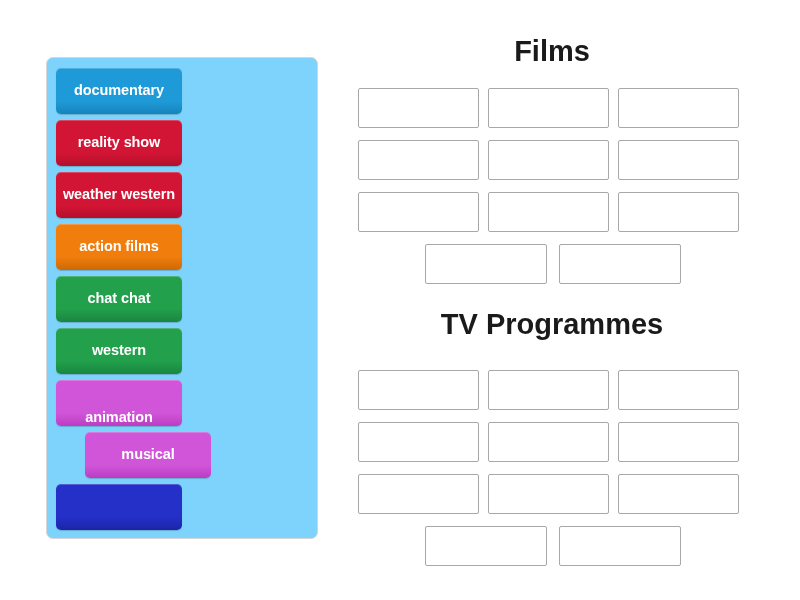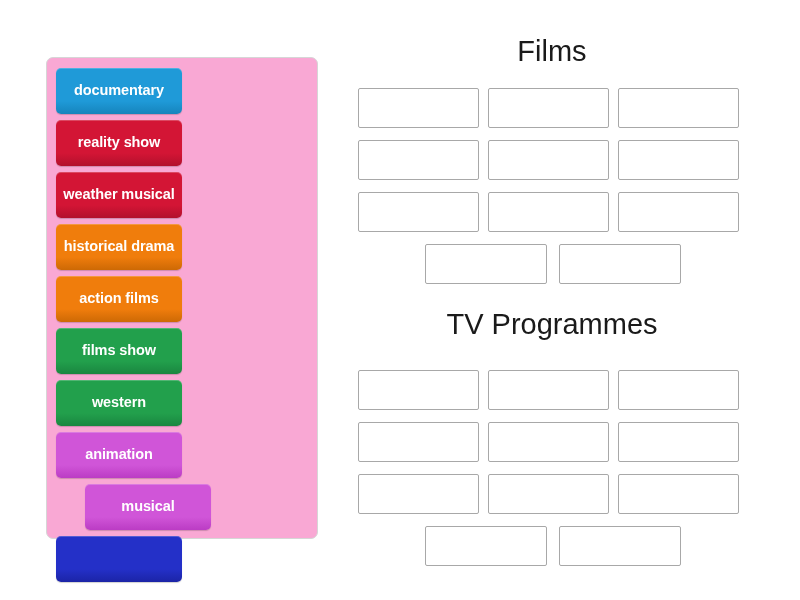--- a/index.html
+++ b/index.html
@@ -16,21 +16,21 @@
   }
 
   
   #tile-tray {
     position: absolute;
     left: 46px;
     top: 57px;
     width: 272px;
     height: 482px;
     box-sizing: border-box;
-    background: #f9a8d4;
+    background: #7dd3fc;
     border: 1px solid #d6d6d6;
     border-radius: 7px;
     padding: 7px 6px;
     box-sizing: border-box;
     display: flex;
     flex-wrap: wrap;
     align-content: flex-start;
   }
   .tile {
     width: 126px;
@@ -57,21 +57,21 @@
     width: 100%;
   }
 
   
   .group-heading {
     position: absolute;
     left: 358px;
     width: 388px;
     text-align: center;
     font-size: 29px;
-    font-weight: normal;
+    font-weight: bold;
     color: #1a1a1a;
     font-family: "Liberation Sans", sans-serif;
     letter-spacing: 0px;
   }
   #films-heading { top: 35px; }
   #tv-heading   { top: 308px; }
 
   .slot-grid {
     position: absolute;
     left: 358px;
@@ -107,35 +107,32 @@
 <body>
 
 <div id="tile-tray">
     <div class="tile" style="background: linear-gradient(rgb(31, 154, 216) 0%, rgb(31, 154, 216) 72%, rgb(22, 132, 188) 100%); box-shadow: rgba(255, 255, 255, 0.22) 0px 1px 0px inset, rgba(0, 0, 0, 0.18) 0px 1px 1px;">
       <span class="tile-label">documentary</span>
     </div>
     <div class="tile" style="background: linear-gradient(rgb(211, 21, 53) 0%, rgb(211, 21, 53) 72%, rgb(178, 16, 44) 100%); box-shadow: rgba(255, 255, 255, 0.22) 0px 1px 0px inset, rgba(0, 0, 0, 0.18) 0px 1px 1px; justify-content: flex-end;">
       <span class="tile-label">reality show</span>
     </div>
     <div class="tile" style="background: linear-gradient(rgb(211, 21, 53) 0%, rgb(211, 21, 53) 72%, rgb(178, 16, 44) 100%); box-shadow: rgba(255, 255, 255, 0.22) 0px 1px 0px inset, rgba(0, 0, 0, 0.18) 0px 1px 1px;">
-      <span class="tile-label">weather musical</span>
-    </div>
-    <div class="tile" style="background: linear-gradient(rgb(240, 125, 12) 0%, rgb(240, 125, 12) 72%, rgb(205, 105, 5) 100%); box-shadow: rgba(255, 255, 255, 0.22) 0px 1px 0px inset, rgba(0, 0, 0, 0.18) 0px 1px 1px;">
-      <span class="tile-label">historical drama</span>
+      <span class="tile-label">weather western</span>
     </div>
     <div class="tile" style="background: linear-gradient(rgb(240, 125, 12) 0%, rgb(240, 125, 12) 72%, rgb(205, 105, 5) 100%); box-shadow: rgba(255, 255, 255, 0.22) 0px 1px 0px inset, rgba(0, 0, 0, 0.18) 0px 1px 1px;">
       <span class="tile-label">action films</span>
     </div>
     <div class="tile" style="background: linear-gradient(rgb(34, 160, 76) 0%, rgb(34, 160, 76) 72%, rgb(26, 134, 64) 100%); box-shadow: rgba(255, 255, 255, 0.22) 0px 1px 0px inset, rgba(0, 0, 0, 0.18) 0px 1px 1px;">
-      <span class="tile-label">films show</span>
+      <span class="tile-label">chat chat</span>
     </div>
     <div class="tile" style="background: linear-gradient(rgb(34, 160, 76) 0%, rgb(34, 160, 76) 72%, rgb(26, 134, 64) 100%); box-shadow: rgba(255, 255, 255, 0.22) 0px 1px 0px inset, rgba(0, 0, 0, 0.18) 0px 1px 1px;">
       <span class="tile-label">western</span>
     </div>
-    <div class="tile" style="background: linear-gradient(rgb(208, 85, 216) 0%, rgb(208, 85, 216) 72%, rgb(187, 60, 196) 100%); box-shadow: rgba(255, 255, 255, 0.22) 0px 1px 0px inset, rgba(0, 0, 0, 0.18) 0px 1px 1px;">
+    <div class="tile" style="background: linear-gradient(rgb(208, 85, 216) 0%, rgb(208, 85, 216) 72%, rgb(187, 60, 196) 100%); box-shadow: rgba(255, 255, 255, 0.22) 0px 1px 0px inset, rgba(0, 0, 0, 0.18) 0px 1px 1px; align-items: flex-end;">
       <span class="tile-label">animation</span>
     </div>
     <div class="tile" style="background: linear-gradient(rgb(208, 85, 216) 0%, rgb(208, 85, 216) 72%, rgb(187, 60, 196) 100%); box-shadow: rgba(255, 255, 255, 0.22) 0px 1px 0px inset, rgba(0, 0, 0, 0.18) 0px 1px 1px; margin-left: 32px;">
       <span class="tile-label">musical</span>
     </div>
     <div class="tile" style="background: linear-gradient(rgb(36, 48, 200) 0%, rgb(36, 48, 200) 72%, rgb(27, 36, 166) 100%); box-shadow: rgba(255, 255, 255, 0.22) 0px 1px 0px inset, rgba(0, 0, 0, 0.18) 0px 1px 1px;"></div>
   </div>
 
 <div class="group-heading" id="films-heading">Films</div>
 <div class="slot-grid" id="films-grid">

